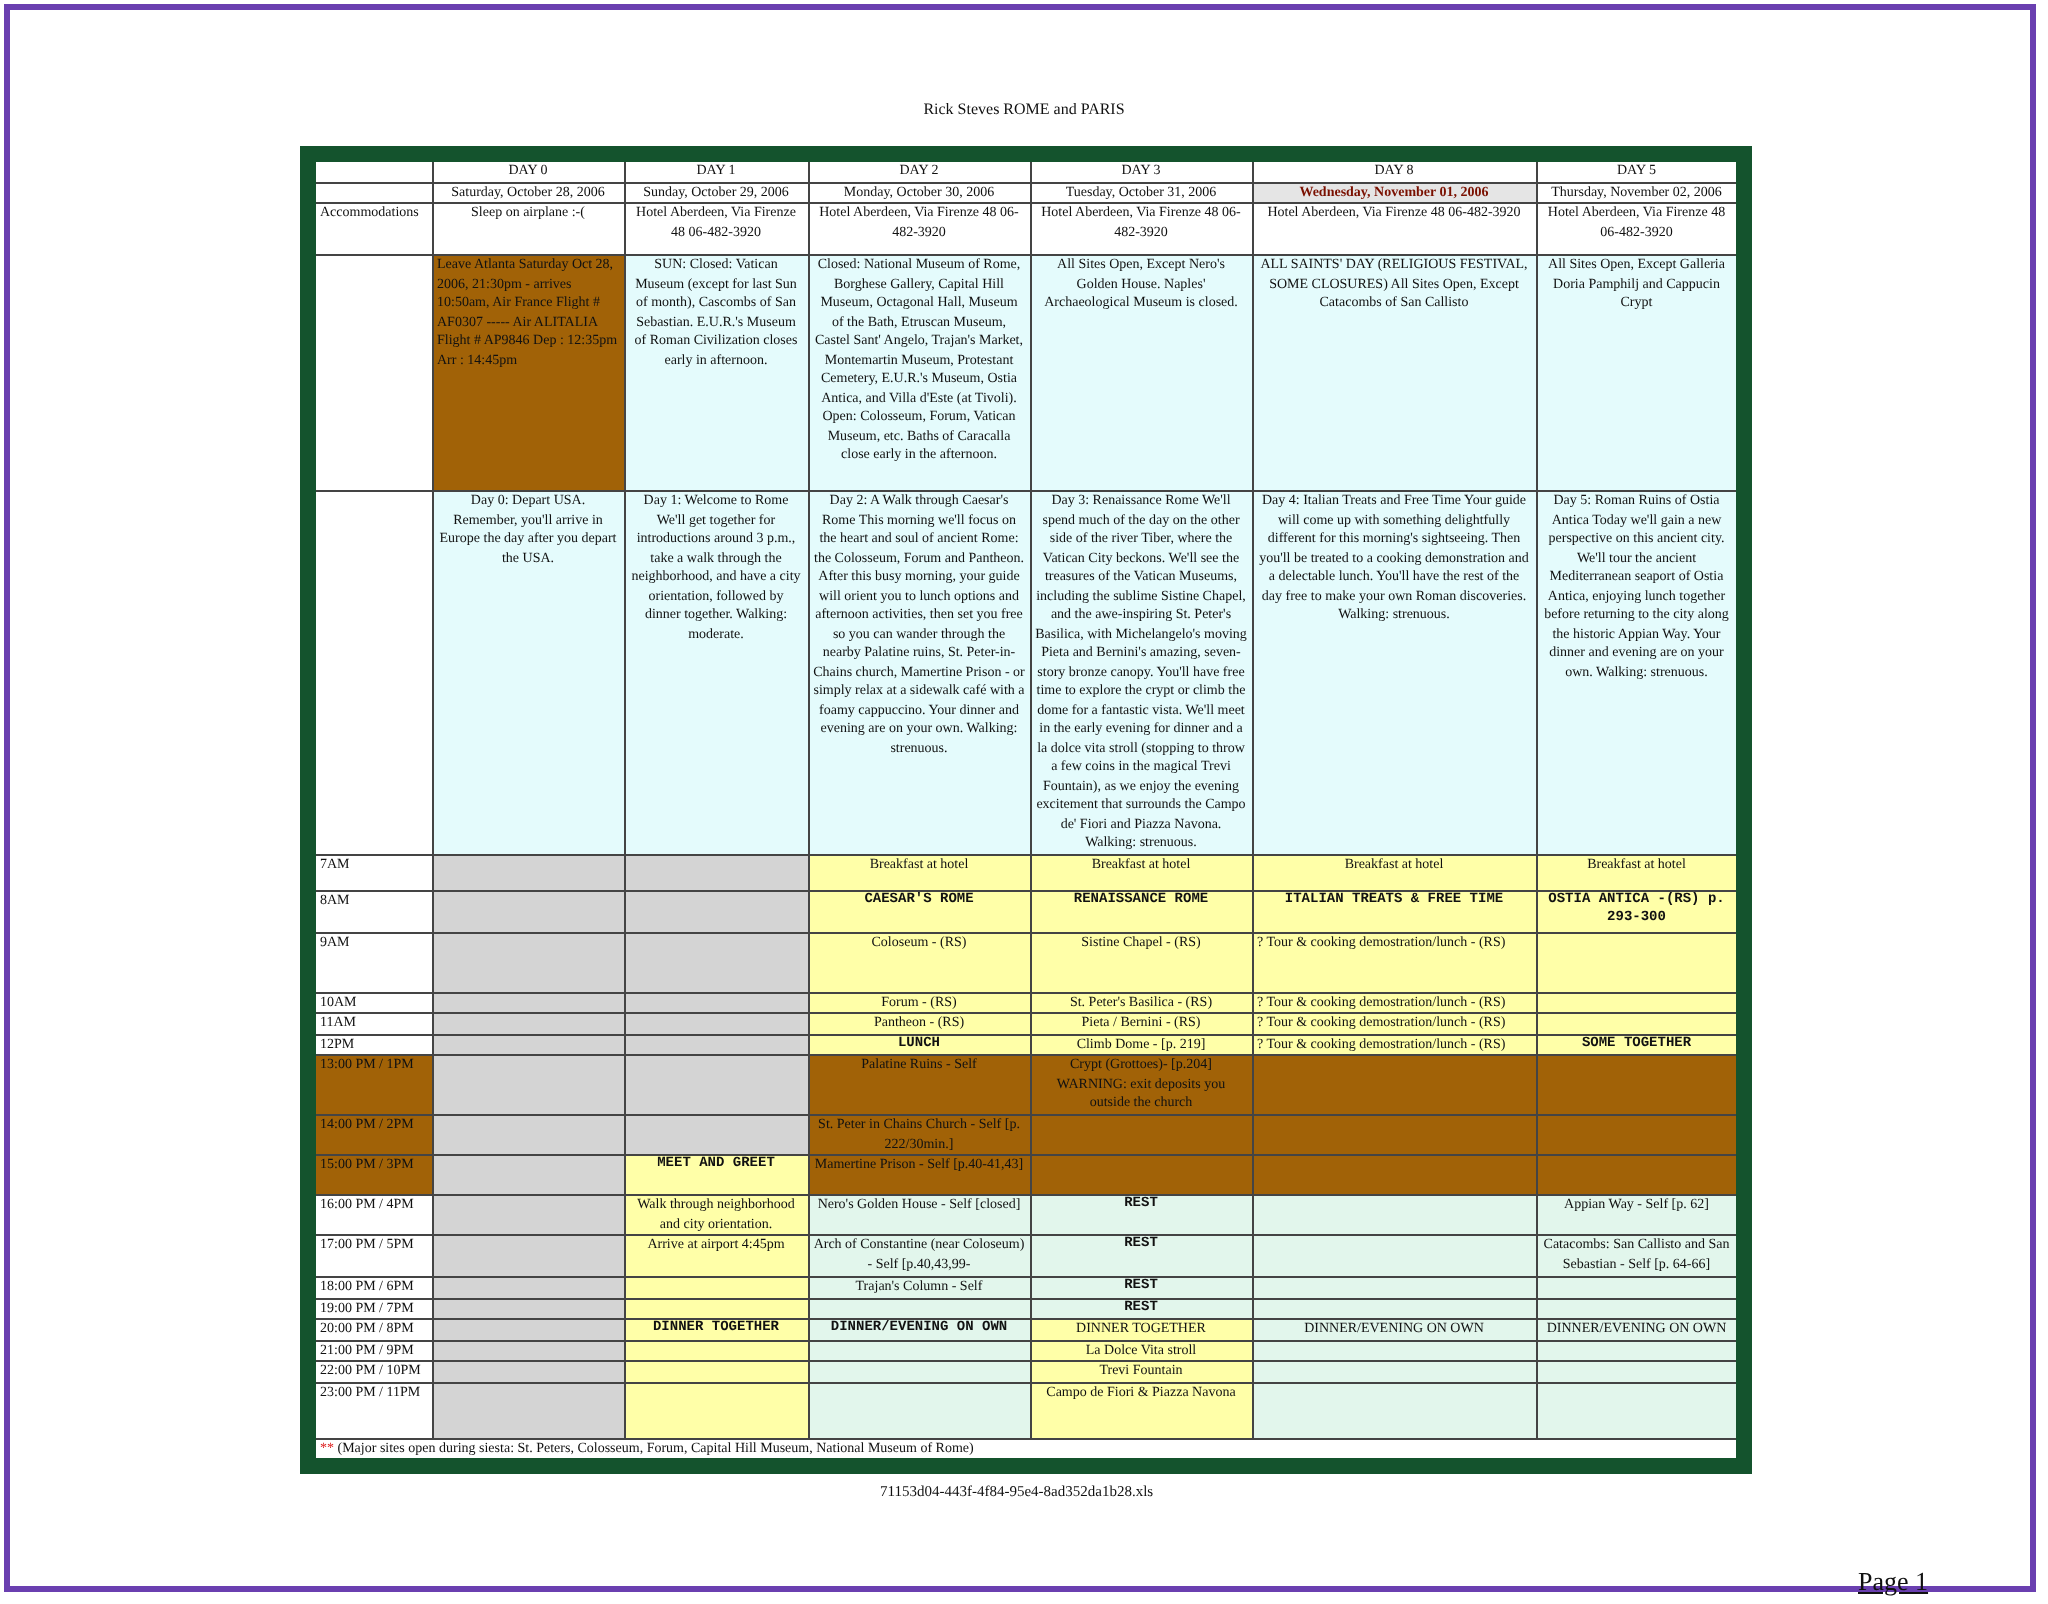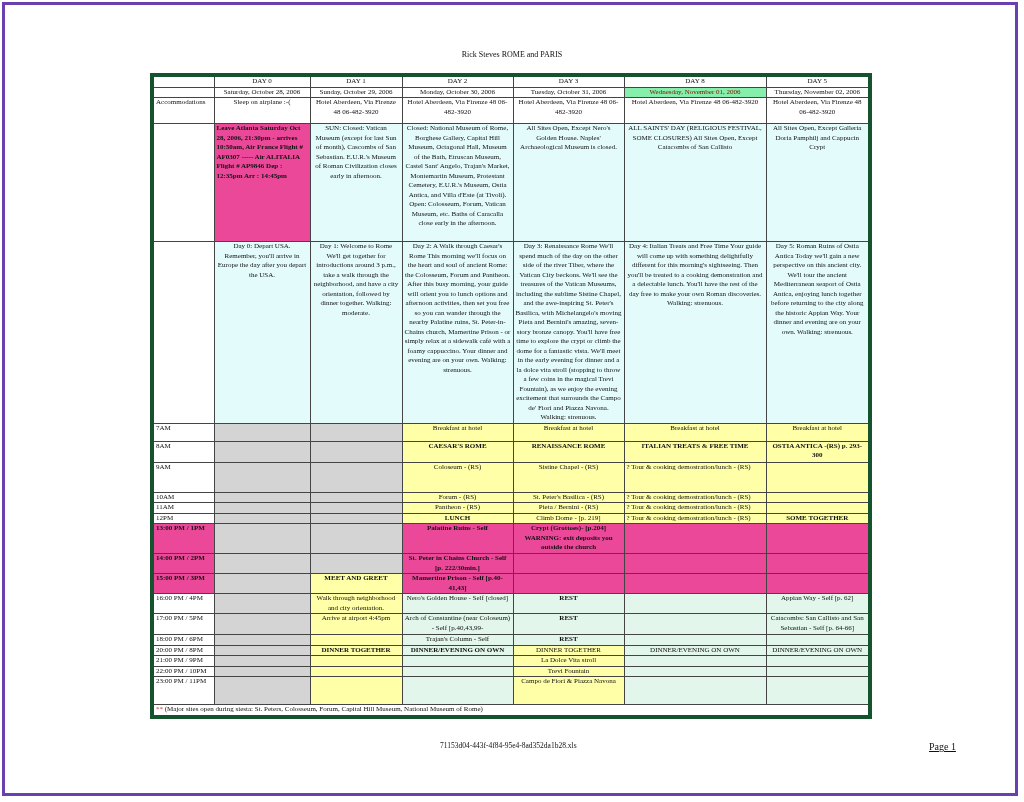--- a/index.html
+++ b/index.html
@@ -1,33 +1,33 @@
 <!DOCTYPE html>
 <html><head>
 <meta charset="utf-8">
 <style>
   html,body{margin:0;padding:0;}
   body{width:1024px;height:802px;background:#fff;position:relative;overflow:hidden;font-family:"Liberation Serif",serif;color:#111;}
   .frame{position:absolute;left:2px;top:2px;width:1016px;height:794px;border:3px solid #6a3fb0;box-sizing:border-box;}
   .doc-title{position:absolute;left:0;top:50px;width:1024px;text-align:center;font-size:8px;}
-  table.sheet{position:absolute;left:150px;top:73px;border-collapse:collapse;table-layout:fixed;border:4px solid #14532d;}
+  table.sheet{position:absolute;left:150px;top:73px;border-collapse:collapse;table-layout:fixed;border:8px solid #14532d;}
   table.sheet td{border:1px solid #444;font-size:7px;line-height:9.5px;padding:0 2px;vertical-align:top;overflow:hidden;}
   .c{text-align:center;}
-  .b{font-weight:bold;}
+  .b{font-weight:bold;font-family:Liberation Mono, monospace;}
   .small{font-size:5.6px;line-height:7.3px;text-align:center;}
-  .y{background:#ec4899;font-weight:bold;}
+  .y{background:#a16207;}
   .ly{background:#ffffa8;}
   .cy{background:#e4fbfc;}
   .gr{background:#d4d4d4;}
   .gn{background:#e2f6ec;}
-  .or{background:#86efac;color:#7a1000;}
+  .or{background:#e5e5e5;color:#7a1000;font-weight:bold;}
   .wh{background:#fff;}
   .red{color:#d22;}
   .footer-file{position:absolute;left:440px;top:741px;font-size:7.5px;}
-  .footer-page{position:absolute;left:929px;top:741px;font-size:10px;text-decoration:underline;}
+  .footer-page{position:absolute;left:929px;top:783px;font-size:13px;text-decoration:underline;}
   .thick-top td{border-top:2px solid #333;margin-left:24px;}
 </style>
 </head>
 <body>
 
 <div class="frame"></div>
 
 <div class="doc-title">Rick Steves ROME and PARIS</div>
 
 <table class="sheet">
@@ -200,20 +200,29 @@
   <tr style="height:10px" class="thick-top">
     <td class="wh">18:00 PM / 6PM</td>
     <td class="gr"></td>
     <td class="ly"></td>
     <td class="c gn">Trajan's Column - Self</td>
     <td class="c gn b">REST</td>
     <td class="gn"></td>
     <td class="gn"></td>
   </tr>
 
+  <tr style="height:10px">
+    <td class="wh">19:00 PM / 7PM</td>
+    <td class="gr"></td>
+    <td class="ly"></td>
+    <td class="gn"></td>
+    <td class="c gn b">REST</td>
+    <td class="gn"></td>
+    <td class="gn"></td>
+  </tr>
 
   <tr style="height:10px">
     <td class="wh">20:00 PM / 8PM</td>
     <td class="gr"></td>
     <td class="c ly b">DINNER TOGETHER</td>
     <td class="c gn b">DINNER/EVENING ON OWN</td>
     <td class="c ly">DINNER TOGETHER</td>
     <td class="c gn">DINNER/EVENING ON OWN</td>
     <td class="c gn">DINNER/EVENING ON OWN</td>
   </tr>

